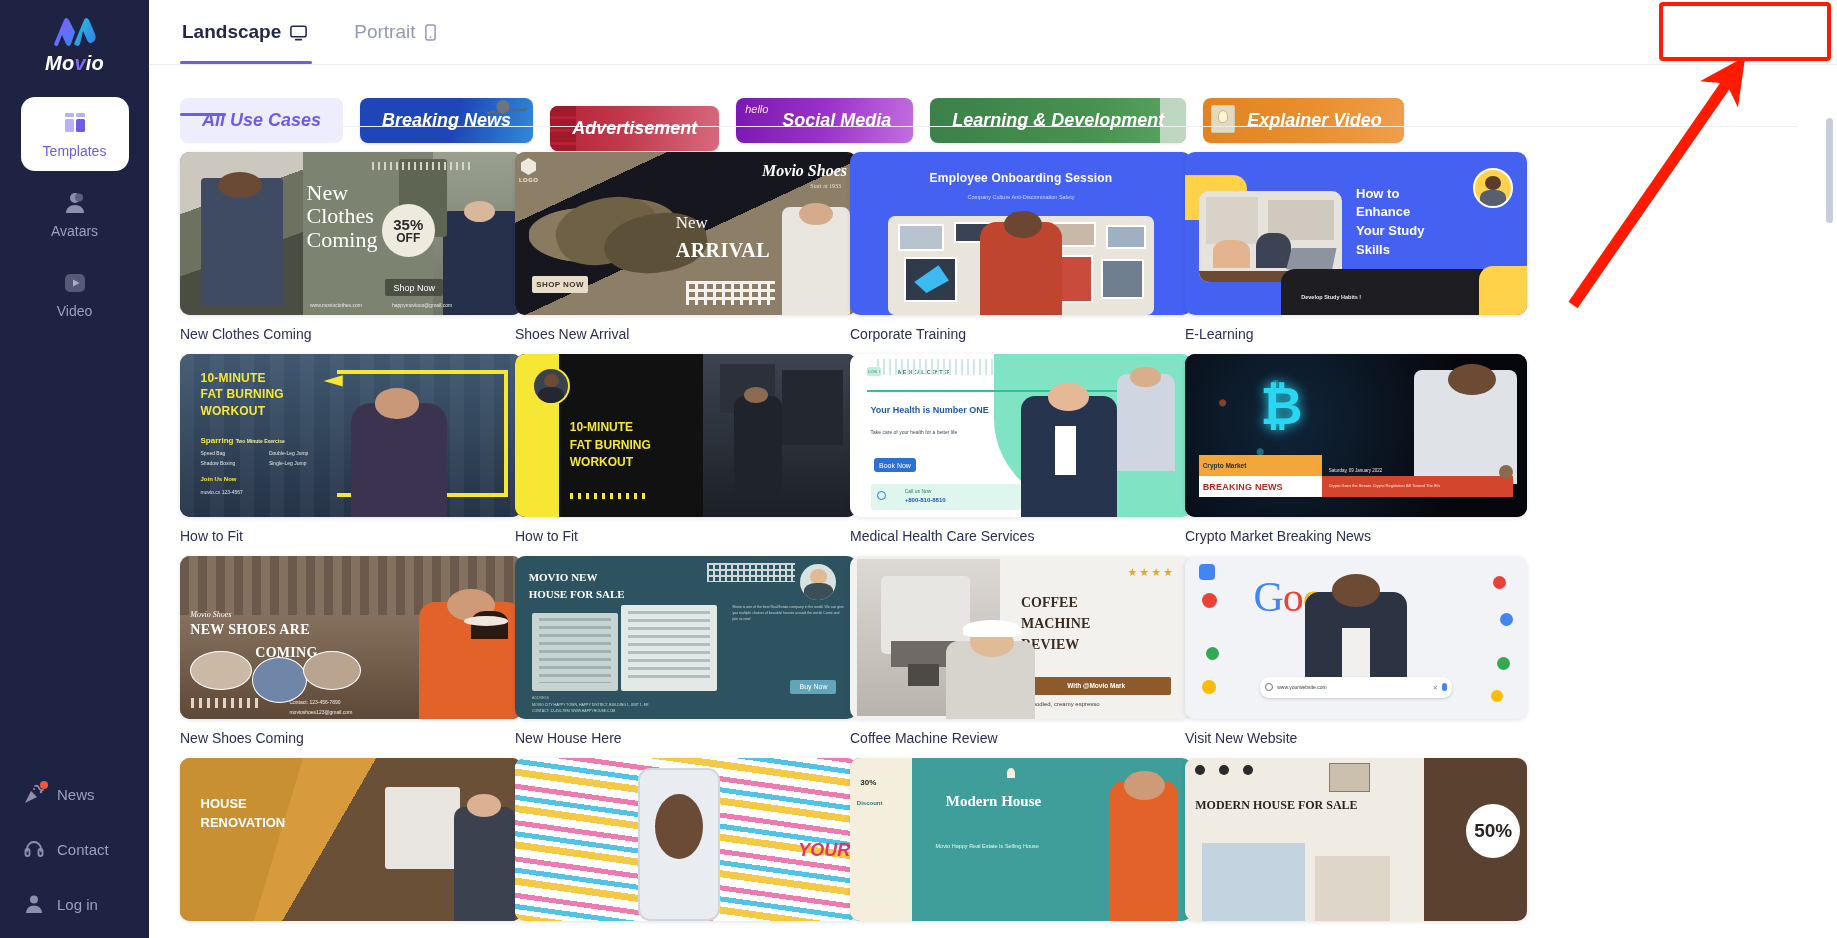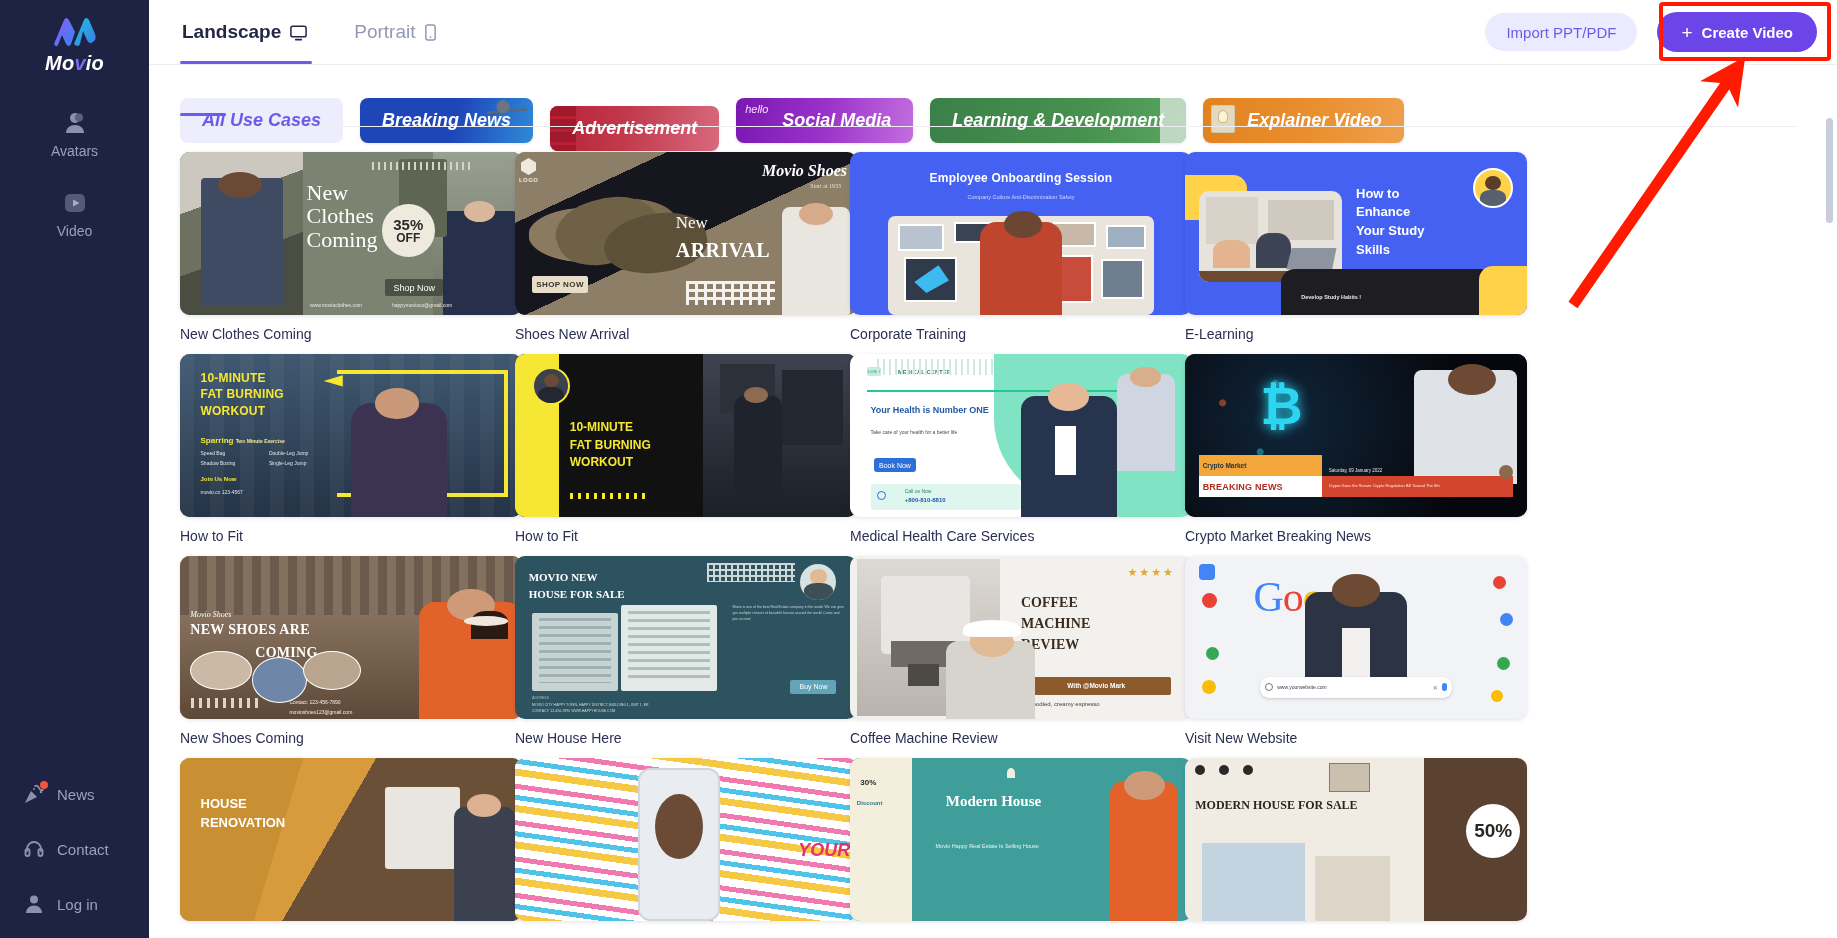--- a/index.html
+++ b/index.html
@@ -169,20 +169,29 @@
         </defs>
         <path d="M4 30 L14 6 Q16 2 19 6 L25 18 L21 30 Q19 34 16 30 L12 21 L8 31 Q6 34 4 30Z" fill="url(#lg1)"></path>
         <path d="M24 30 L34 6 Q36 2 39 6 L45 20 Q47 25 43 28 Q39 31 37 26 L33 17 L30 30 Q28 34 24 30Z" fill="url(#lg2)" opacity=".92"></path>
       </svg>
       <div class="brand-name">
         <span>Mo</span><span class="v">v</span><span>io</span>
       </div>
     </div>
 
     <nav class="nav">
+      <div class="nav-item active">
+        <svg width="26" height="26" viewBox="0 0 26 26">
+          <rect x="3" y="3" width="9" height="4" rx="1" fill="#b9b1f6"></rect>
+          <rect x="14" y="3" width="9" height="4" rx="1" fill="#b9b1f6"></rect>
+          <rect x="3" y="9" width="9" height="13" rx="1.5" fill="#b9b1f6"></rect>
+          <rect x="14" y="9" width="9" height="13" rx="1.5" fill="#6c5ce7"></rect>
+        </svg>
+        <span class="nav-label">Templates</span>
+      </div>
       <div class="nav-item">
         <svg width="26" height="26" viewBox="0 0 26 26">
           <circle cx="13" cy="8" r="5" fill="#8d90ad"></circle>
           <circle cx="17" cy="7.5" r="4" fill="#5c6080"></circle>
           <path d="M4 23c0-5 4-8 9-8s9 3 9 8z" fill="#8d90ad"></path>
         </svg>
         <span class="nav-label">Avatars</span>
       </div>
       <div class="nav-item">
         <svg width="26" height="26" viewBox="0 0 26 26">
@@ -241,27 +250,20 @@
         </div>
         <div class="view-tab">
           <span>Portrait</span>
           <svg width="13" height="19" viewBox="0 0 14 20" fill="none" stroke="#9499b4" stroke-width="1.6">
             <rect x="2" y="2" width="10" height="16" rx="2.2"></rect>
             <circle cx="7" cy="15" r=".9" fill="#9499b4" stroke="none"></circle>
           </svg>
         </div>
       </div>
 
-      <div class="topbar-right">
-        <button class="btn-import">Import PPT/PDF</button>
-        <button class="btn-create">
-          <span class="plus-glyph">+</span>
-          <span>Create Video</span>
-        </button>
-      </div>
     </header>
 
     <div class="cat-row">
 
       <div class="cat-pill all">
         <span>All Use Cases</span>
       </div>
 
       <div class="cat-pill" style="background:linear-gradient(105deg,#1f46b8 0%,#1f46b8 55%,#2f8ad8 100%);">
         <span class="deco" style="right:6px;top:-2px;width:40px;height:49px;background:

